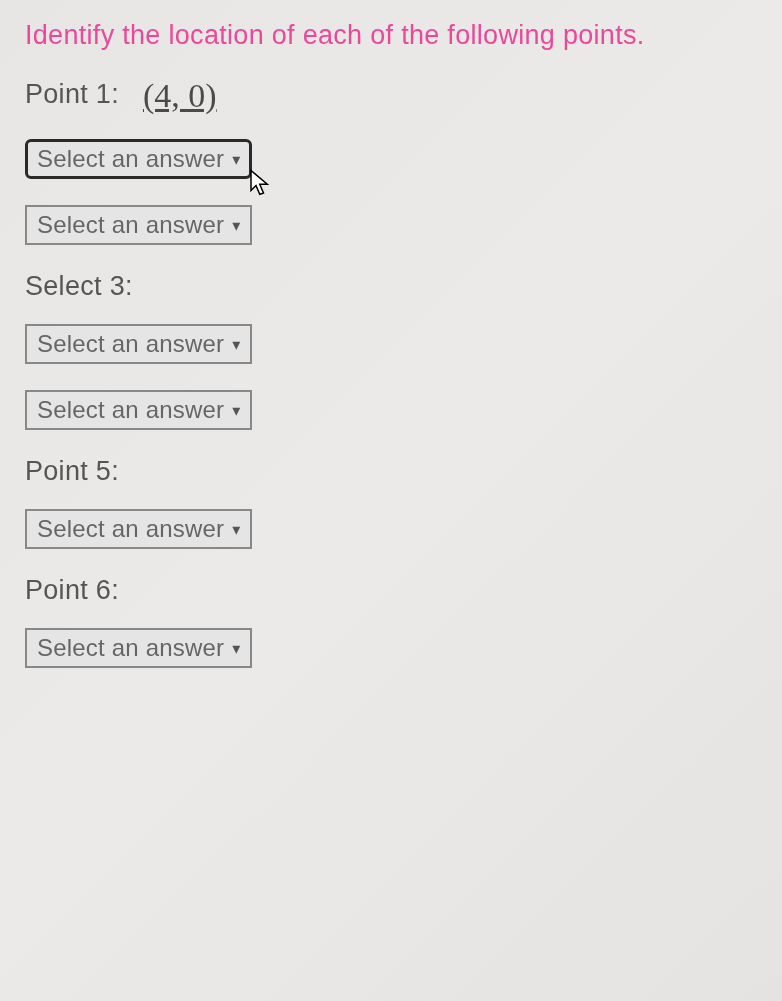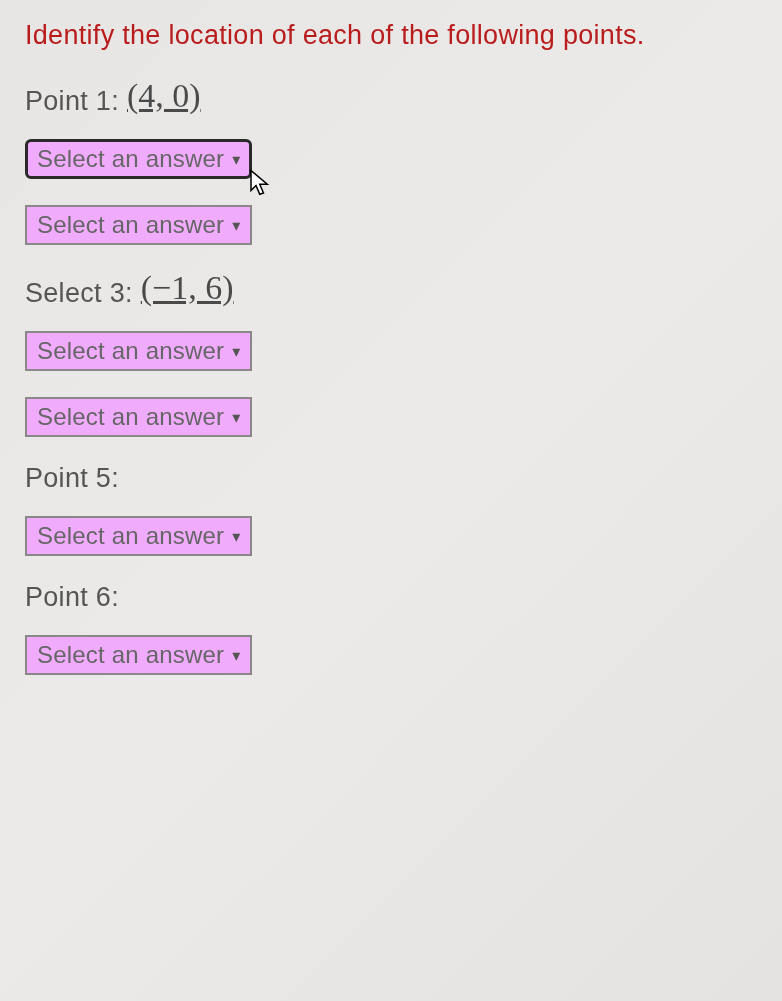--- a/index.html
+++ b/index.html
@@ -11,51 +11,51 @@
       width: 782px;
       height: 1001px;
       background: linear-gradient(135deg, #e8e6e4 0%, #eceae8 50%, #e5e3e1 100%);
       font-family: Arial, Helvetica, sans-serif;
       padding: 20px 25px;
       color: #4a4a4a;
       position: relative;
     }
     .prompt-text {
       font-size: 27px;
-      color: #b91c1c;
+      color: #ec4899;
       margin-bottom: 28px;
       letter-spacing: 0.3px;
     }
     .point-block {
       margin-bottom: 26px;
     }
     .point-label {
       font-size: 27px;
       color: #555;
       display: flex;
-      align-items: flex-end;
-      gap: 8px;
+      align-items: flex-start;
+      gap: 24px;
       margin-bottom: 22px;
     }
     .point-prefix {
       letter-spacing: 0.3px;
     }
     .coord {
       font-family: 'Times New Roman', Georgia, serif;
       font-size: 34px;
       color: #4a4a4a;
       position: relative;
       top: -2px;
       text-decoration: underline;
     }
     .dropdown {
       display: inline-flex;
       align-items: center;
       border: 2px solid #888;
-      background: #f0abfc;
+      background: #e5e5e5;
       padding: 4px 10px 4px 10px;
       font-size: 24px;
       color: #666;
       cursor: pointer;
       gap: 8px;
     }
     .dropdown.focused {
       border: 3px solid #2a2a2a;
       border-radius: 6px;
       padding: 3px 9px 3px 9px;
@@ -95,21 +95,20 @@
 <div class="point-block">
   <div class="dropdown">
     <span class="dropdown-text">Select an answer</span>
     <span class="chevron">▾</span>
   </div>
 </div>
 
 <div class="point-block">
   <div class="point-label">
     <span class="point-prefix">Select 3:</span>
-    <span class="coord">(−1, 6)</span>
   </div>
   <div class="dropdown">
     <span class="dropdown-text">Select an answer</span>
     <span class="chevron">▾</span>
   </div>
 </div>
 
 <div class="point-block">
   <div class="dropdown">
     <span class="dropdown-text">Select an answer</span>

